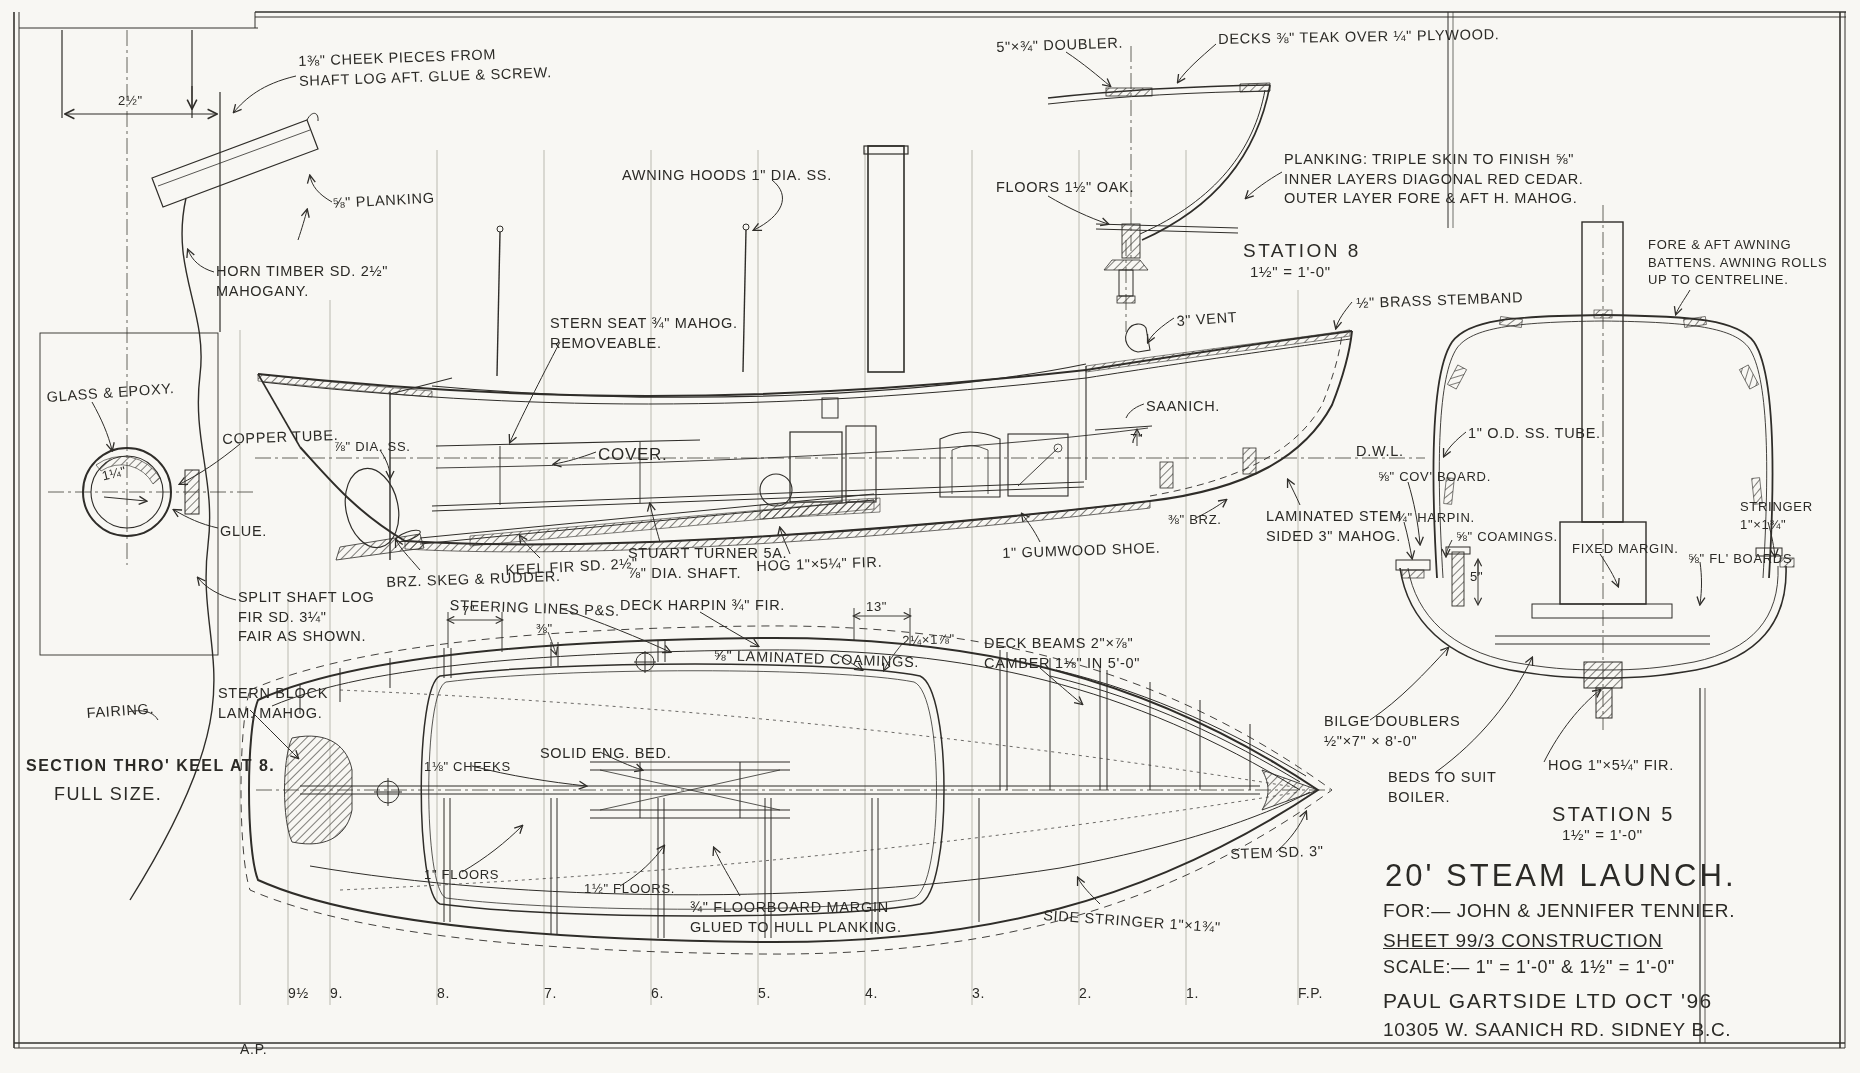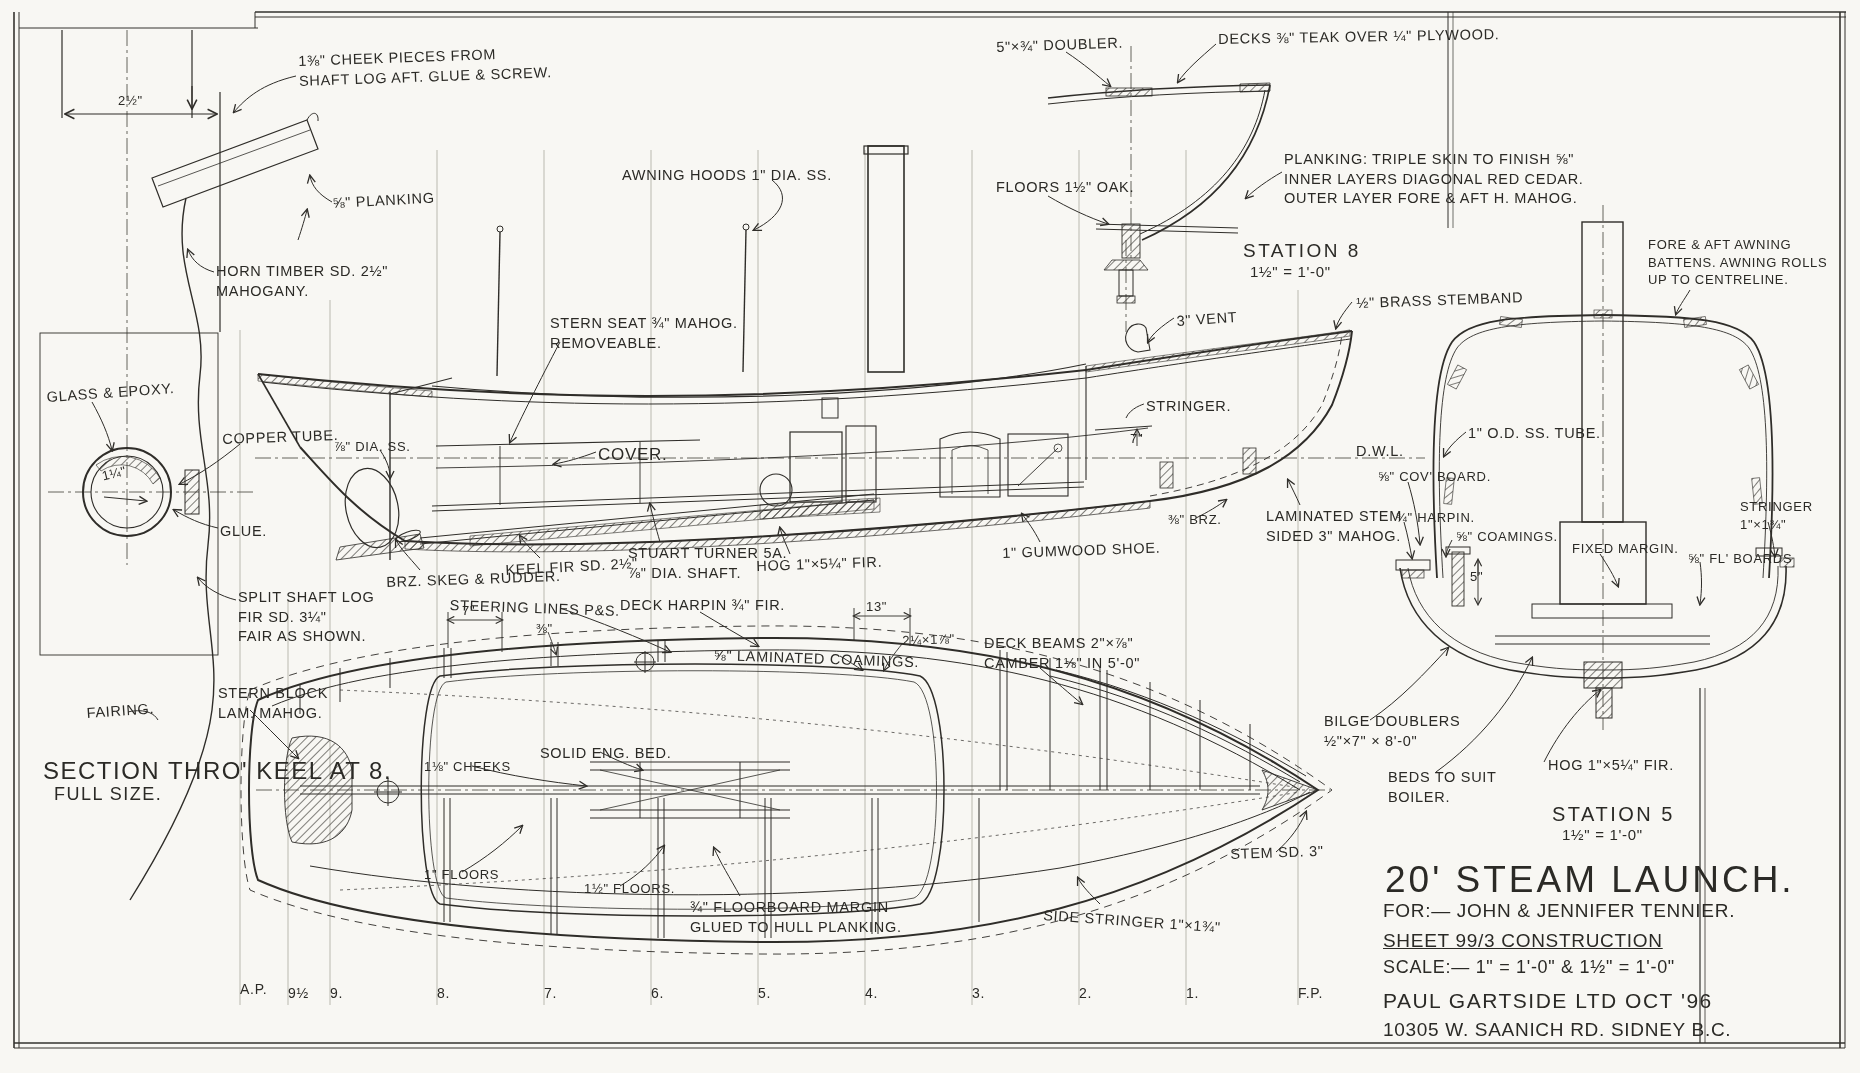--- a/index.html
+++ b/index.html
@@ -7,24 +7,24 @@
          font-family:"Liberation Sans",sans-serif;color:#2f2d29;}
   svg{position:absolute;left:0;top:0;}
   .ann,.sec,.tb{position:absolute;font-size:14.5px;letter-spacing:.7px;line-height:1.35;
         white-space:pre-line;color:#2b2a26;transform-origin:left top;}
   .station{font-size:14px;}
   
   .s2t{left:1243px;top:238px;font-size:19px;letter-spacing:2.5px;}
   .s2s{left:1250px;top:262px;font-size:15px;}
   .s5t{left:1552px;top:801px;font-size:20px;letter-spacing:2.5px;}
   .s5s{left:1562px;top:825px;font-size:15px;}
-  .skt{left:43px;top:755px;font-size:24px;letter-spacing:1.5px;}
+  .skt{left:26px;top:755px;font-size:16px;letter-spacing:1.5px;font-weight:bold;}
   .sks{left:54px;top:782px;font-size:18px;letter-spacing:1.5px;}
   
-  .tb-title{left:1385px;top:855px;font-size:37px;letter-spacing:3px;}
+  .tb-title{left:1385px;top:855px;font-size:31px;letter-spacing:3px;}
   .tb-for{left:1383px;top:898px;font-size:19px;}
   .tb-sheet{left:1383px;top:928px;font-size:19px;text-decoration:underline;}
   .tb-scale{left:1383px;top:955px;font-size:18px;}
   .tb-co{left:1383px;top:987px;font-size:21px;letter-spacing:1.5px;}
   .tb-addr{left:1383px;top:1017px;font-size:19px;}
 </style>
 </head>
 <body>
 
 <div class="sheet">
@@ -394,21 +394,21 @@
       <div class="ann" style="left: 550px; top: 314px;">STERN SEAT  ¾" MAHOG.
 REMOVEABLE.</div>
       <div class="ann" style="left: 598px; top: 444px; font-size: 17px;">COVER.</div>
       <div class="ann" style="left: 386px; top: 573px; transform: rotate(-2deg);">BRZ. SKEG &amp; RUDDER.</div>
       <div class="ann" style="left: 505px; top: 561px; transform: rotate(-3deg);">KEEL  FIR SD. 2½"</div>
       <div class="ann" style="left: 628px; top: 544px;">STUART TURNER 5A.
 ⅞" DIA. SHAFT.</div>
       <div class="ann" style="left: 756px; top: 557px; transform: rotate(-2deg);">HOG  1"×5¼" FIR.</div>
       <div class="ann" style="left: 1002px; top: 544px; transform: rotate(-2deg);">1" GUMWOOD SHOE.</div>
       <div class="ann" style="left: 1176px; top: 312px; transform: rotate(-4deg);">3" VENT</div>
-      <div class="ann" style="left: 1146px; top: 397px;">STRINGER.</div>
+      <div class="ann" style="left: 1146px; top: 397px;">SAANICH.</div>
       <div class="ann" style="left: 1130px; top: 430px; font-size: 13px;">7"</div>
       <div class="ann" style="left: 1356px; top: 442px;">D.W.L.</div>
       <div class="ann" style="left: 1168px; top: 511px; font-size: 13px;">⅜" BRZ.</div>
       <div class="ann" style="left: 1266px; top: 507px;">LAMINATED STEM
 SIDED 3" MAHOG.</div>
       <div class="ann" style="left: 1356px; top: 294px; transform: rotate(-2deg);">½" BRASS STEMBAND</div>
       <div class="ann" style="left: 996px; top: 38px; transform: rotate(-2deg);">5"×¾" DOUBLER.</div>
       <div class="ann" style="left: 1218px; top: 30px; transform: rotate(-1deg);">DECKS  ⅜" TEAK OVER  ¼" PLYWOOD.</div>
       <div class="ann" style="left: 996px; top: 178px;">FLOORS  1½" OAK.</div>
       <div class="ann" style="left: 1284px; top: 150px;">PLANKING:  TRIPLE SKIN TO FINISH ⅝"
@@ -444,21 +444,21 @@
       <div class="ann" style="left: 424px; top: 758px; font-size: 13px;">1⅛" CHEEKS</div>
       <div class="ann" style="left: 424px; top: 866px; font-size: 13px;">1" FLOORS</div>
       <div class="ann" style="left: 584px; top: 880px; font-size: 13px;">1½" FLOORS.</div>
       <div class="ann" style="left: 690px; top: 898px;">¾" FLOORBOARD MARGIN
 GLUED TO HULL PLANKING.</div>
       <div class="ann" style="left: 1044px; top: 906px; transform: rotate(4deg);">SIDE STRINGER   1"×1¾"</div>
       <div class="ann" style="left: 1230px; top: 845px; transform: rotate(-2deg);">STEM SD. 3"</div>
     </div>
 
   <div>
-      <div class="ann station" style="left: 240px; top: 980px;">A.P.</div>
+      <div class="ann station" style="left: 240px; top: 1040px;">A.P.</div>
       <div class="ann station" style="left: 288px; top: 984px;">9½</div>
       <div class="ann station" style="left: 330px; top: 984px;">9.</div>
       <div class="ann station" style="left: 437px; top: 984px;">8.</div>
       <div class="ann station" style="left: 544px; top: 984px;">7.</div>
       <div class="ann station" style="left: 651px; top: 984px;">6.</div>
       <div class="ann station" style="left: 758px; top: 984px;">5.</div>
       <div class="ann station" style="left: 865px; top: 984px;">4.</div>
       <div class="ann station" style="left: 972px; top: 984px;">3.</div>
       <div class="ann station" style="left: 1079px; top: 984px;">2.</div>
       <div class="ann station" style="left: 1186px; top: 984px;">1.</div>

